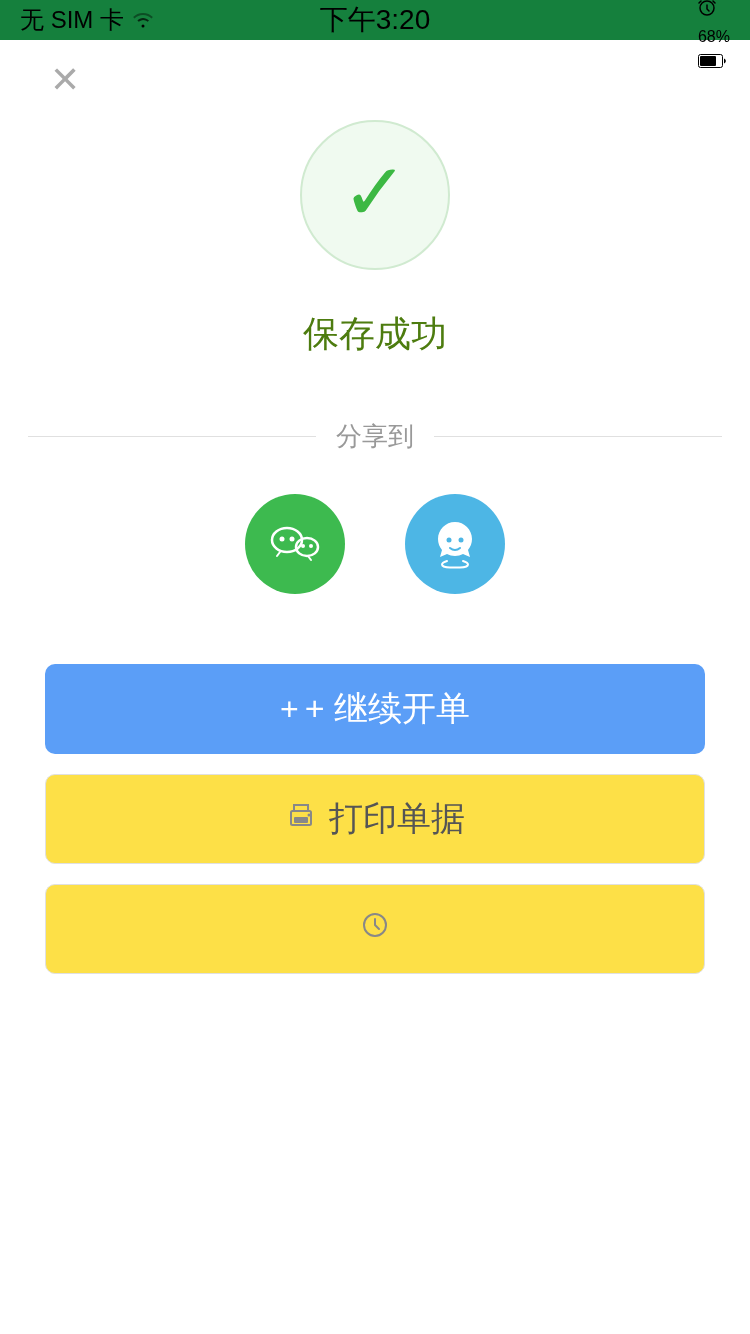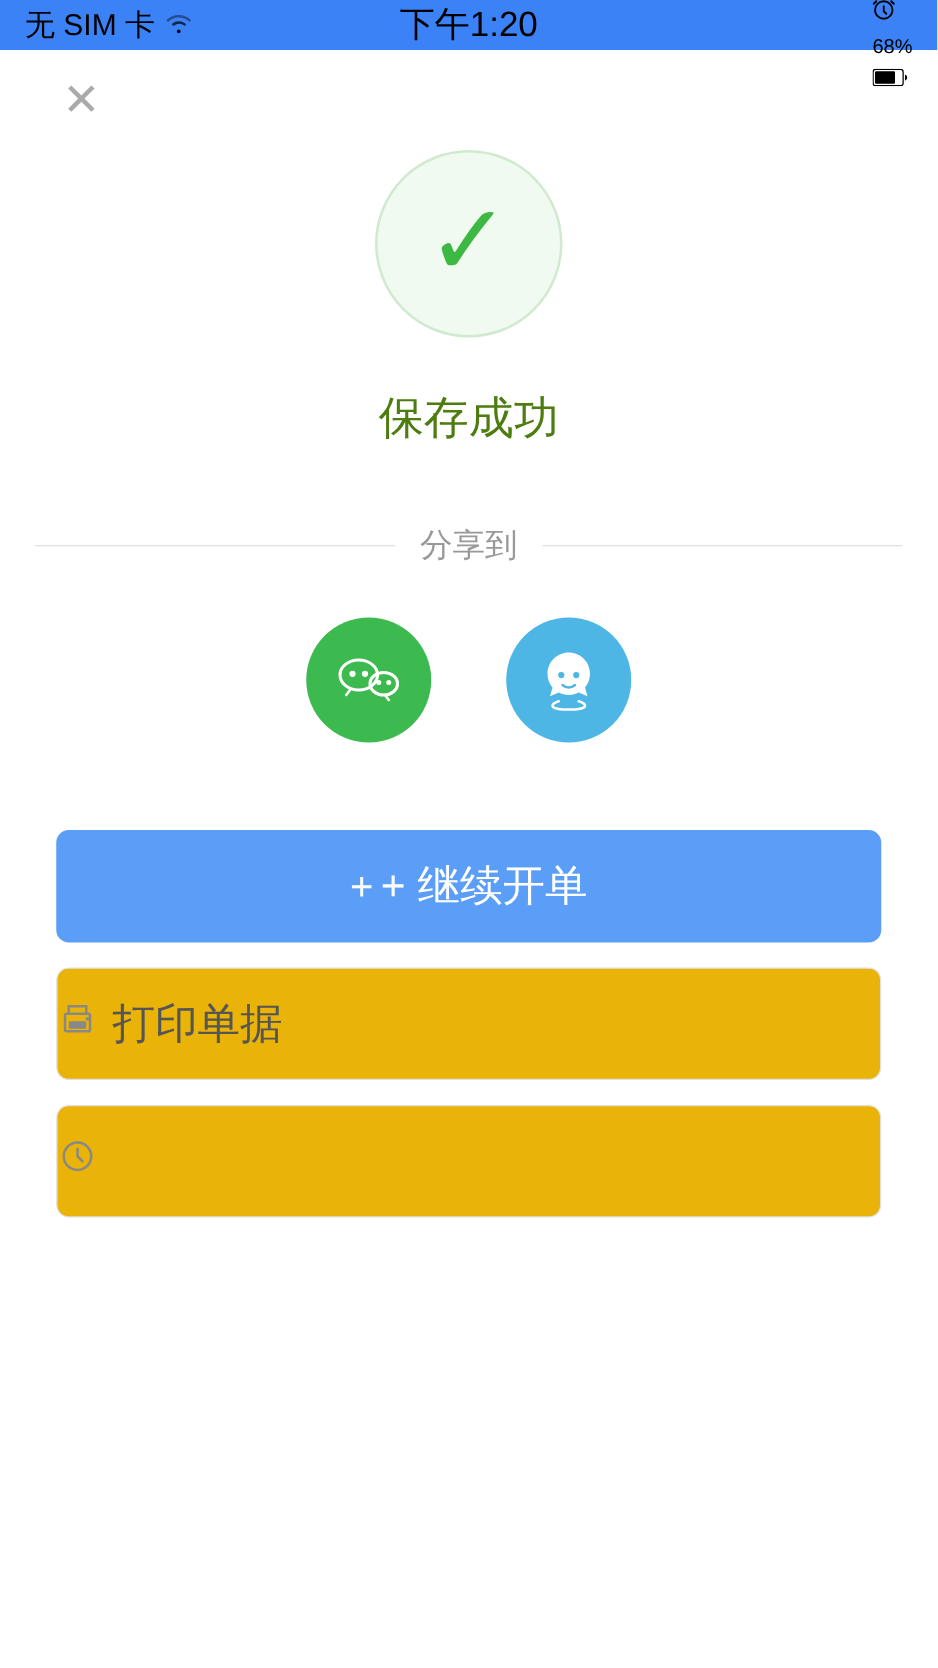--- a/index.html
+++ b/index.html
@@ -15,21 +15,21 @@
       background: #ffffff;
       font-family: -apple-system, "PingFang SC", "Helvetica Neue", Arial, sans-serif;
       position: relative;
       overflow-x: hidden;
     }
 
     
     .status-bar {
       width: 100%;
       height: 40px;
-      background: #3b82f6;
+      background: #15803d;
       display: flex;
       align-items: center;
       justify-content: space-between;
       padding: 0 20px;
     }
 
     .status-left {
       display: flex;
       align-items: center;
       gap: 8px;
@@ -180,46 +180,47 @@
       cursor: pointer;
       display: flex;
       align-items: center;
       justify-content: center;
       gap: 12px;
     }
 
     .btn-secondary {
       width: 100%;
       height: 90px;
-      background: #eab308;
+      background: #fde047;
       border: 1px solid #e0e0e0;
       border-radius: 10px;
       font-size: 34px;
       color: #555555;
       cursor: pointer;
       display: flex;
       align-items: center;
+      justify-content: center;
       gap: 12px;
     }
   </style>
 </head>
 <body>
 
 <div class="status-bar">
   <div class="status-left">
     <span>无 SIM 卡</span>
     <span>
       <svg width="22" height="16" viewBox="0 0 22 16" fill="none">
         <path d="M11 12.5a1.5 1.5 0 1 1 0 3 1.5 1.5 0 0 1 0-3z" fill="#000"></path>
         <path d="M11 8c1.8 0 3.4.7 4.6 1.8l1.4-1.4C15.2 7 13.2 6 11 6s-4.2 1-5.6 2.4l1.4 1.4C8.6 8.7 10.2 8 11 8z" fill="#000" opacity="0.7"></path>
         <path d="M11 3c3.3 0 6.3 1.3 8.5 3.5l1.4-1.4C18.5 2.6 15 1 11 1S3.5 2.6 1.1 5.1l1.4 1.4C4.7 4.3 7.7 3 11 3z" fill="#000" opacity="0.4"></path>
       </svg>
     </span>
   </div>
-  <div class="status-center">下午1:20</div>
+  <div class="status-center">下午3:20</div>
   <div class="status-right">
     <span>
       <svg width="14" height="18" viewBox="0 0 14 18" fill="none">
         <path d="M7 0C3.1 0 0 3.1 0 7c0 5.2 7 11 7 11s7-5.8 7-11C14 3.1 10.9 0 7 0zm0 9.5C5.6 9.5 4.5 8.4 4.5 7S5.6 4.5 7 4.5 9.5 5.6 9.5 7 8.4 9.5 7 9.5z" fill="#000"></path>
       </svg>
     </span>
     <span>
       <svg width="18" height="18" viewBox="0 0 18 18" fill="none">
         <circle cx="9" cy="10" r="7" stroke="#000" stroke-width="1.5" fill="none"></circle>
         <path d="M9 7v4l2 2" stroke="#000" stroke-width="1.5" stroke-linecap="round"></path>

